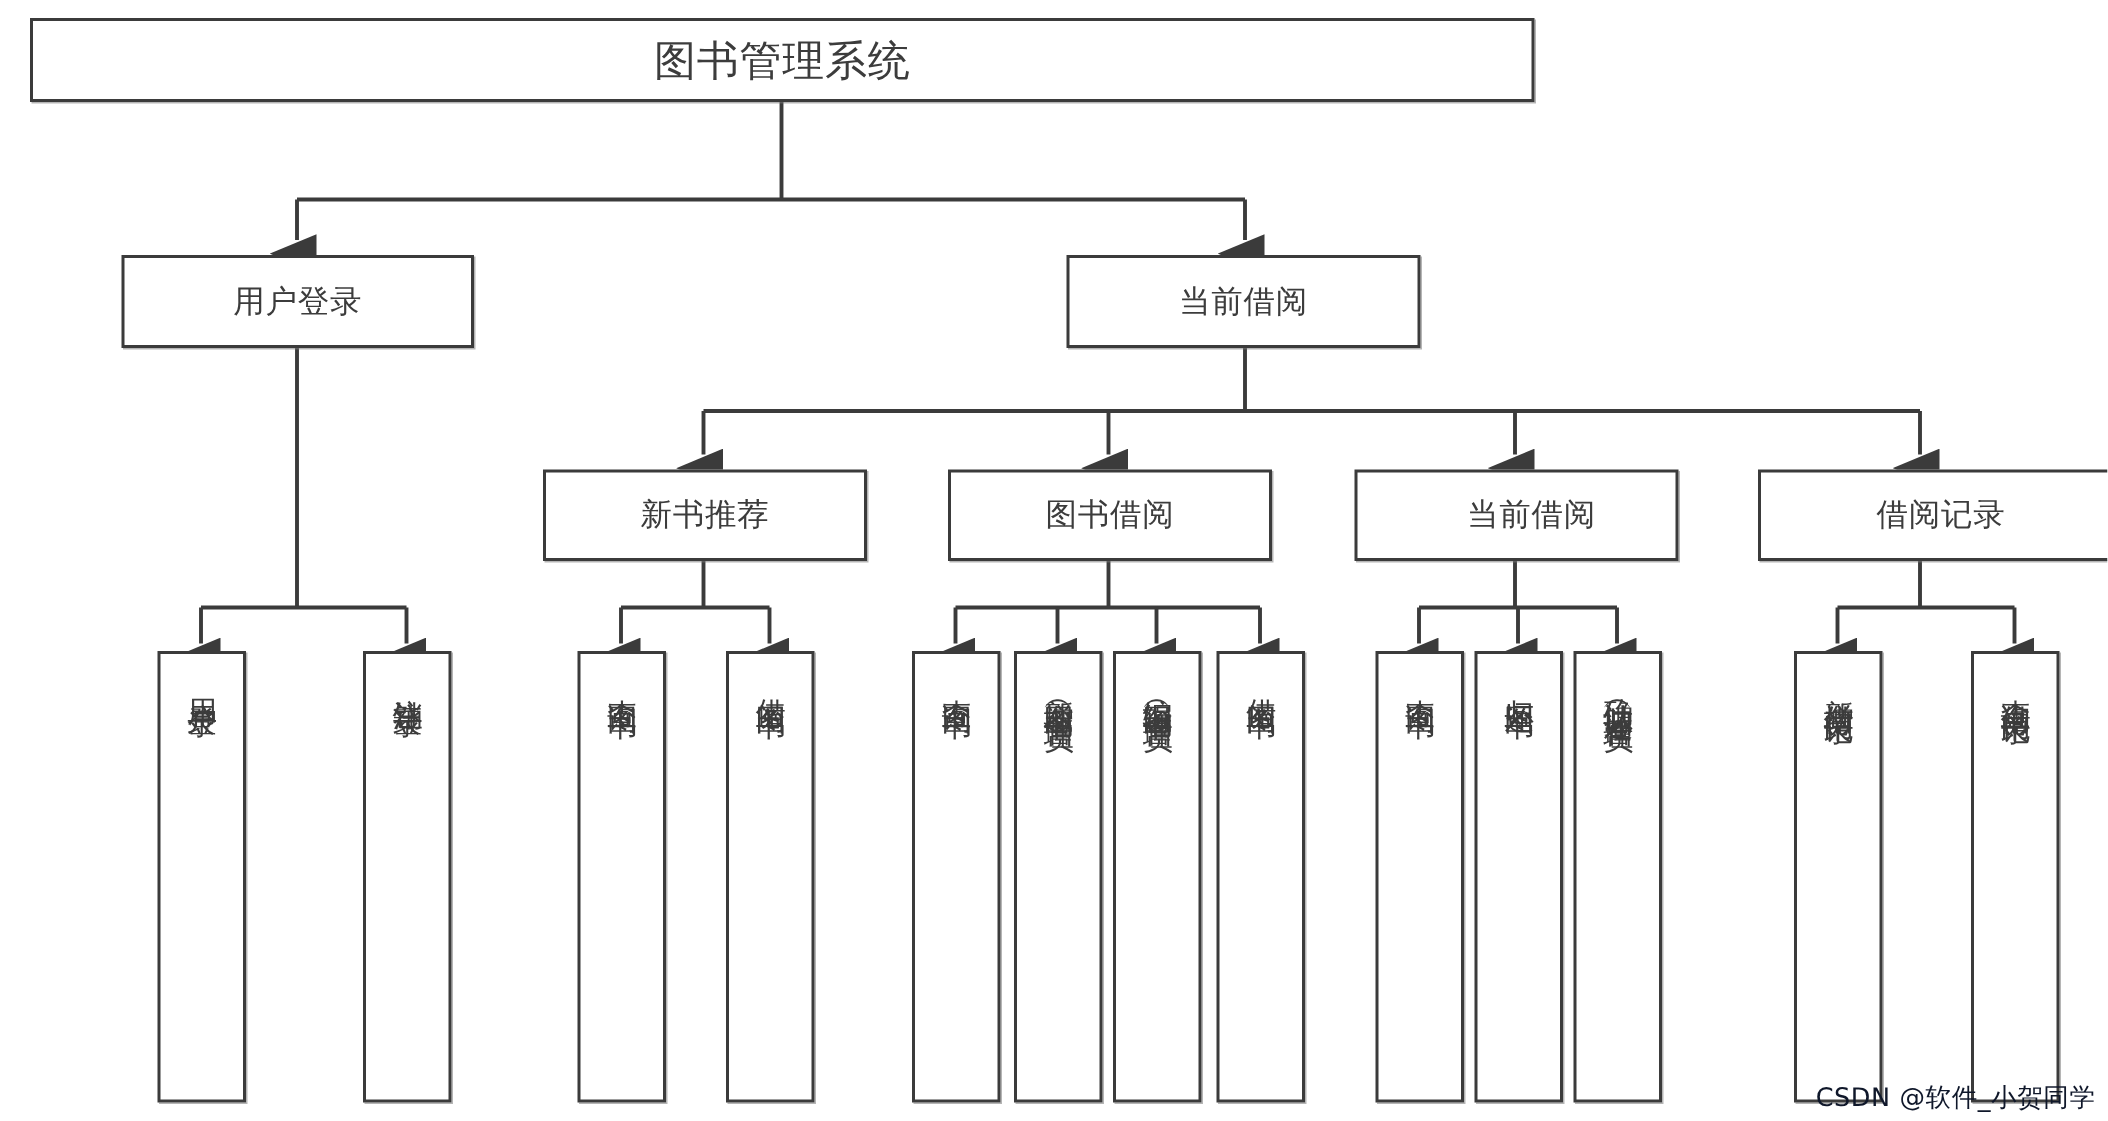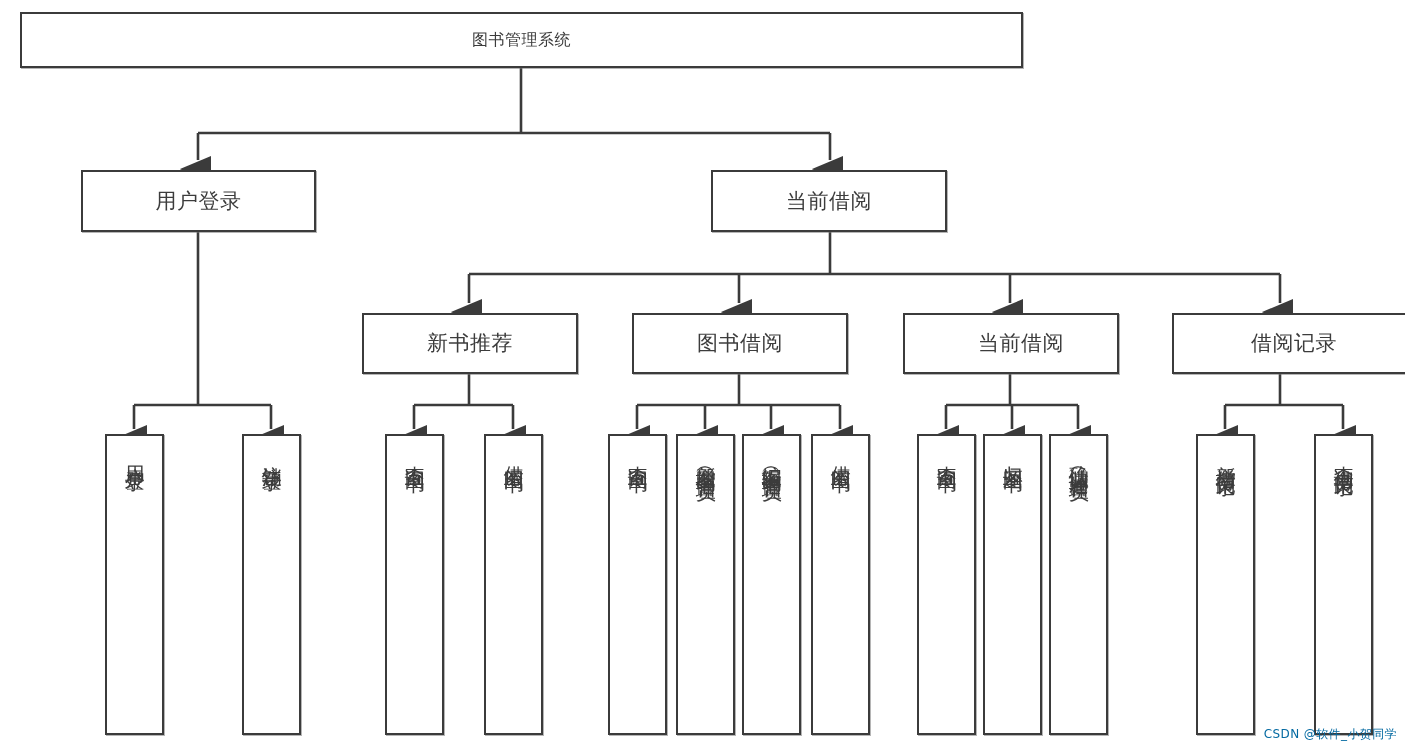--- a/index.html
+++ b/index.html
@@ -32,40 +32,40 @@
     box-shadow:1px 1px 0 rgba(120,120,120,.55);
   }
   .node .label{
     font-size:21px;
     line-height:1.25;
     letter-spacing:.5px;
     color:#3c3c3c;
     white-space:nowrap;
     text-align:center;
   }
-  .node.root .label{font-size:16px;}
+  .node.root .label{font-size:28px;}
   .node.leaf{
     align-items:flex-start;
     justify-content:center;
     padding-top:14px;
   }
   .node.leaf .label{
     writing-mode:vertical-rl;
     text-orientation:upright;
     font-size:20px;
     line-height:1.18;
     letter-spacing:2.5px;
     white-space:nowrap;
   }
   .watermark{
     position:absolute;
     right:8px;
     bottom:4px;
-    font-size:12px;
-    color:#0369a1;
+    font-size:17px;
+    color:#0f172a;
     white-space:nowrap;
     letter-spacing:.4px;
   }
 </style>
 </head>
 <body>
 
 <div id="canvas">
 
   <svg class="edges" viewBox="0 0 1405 747">

